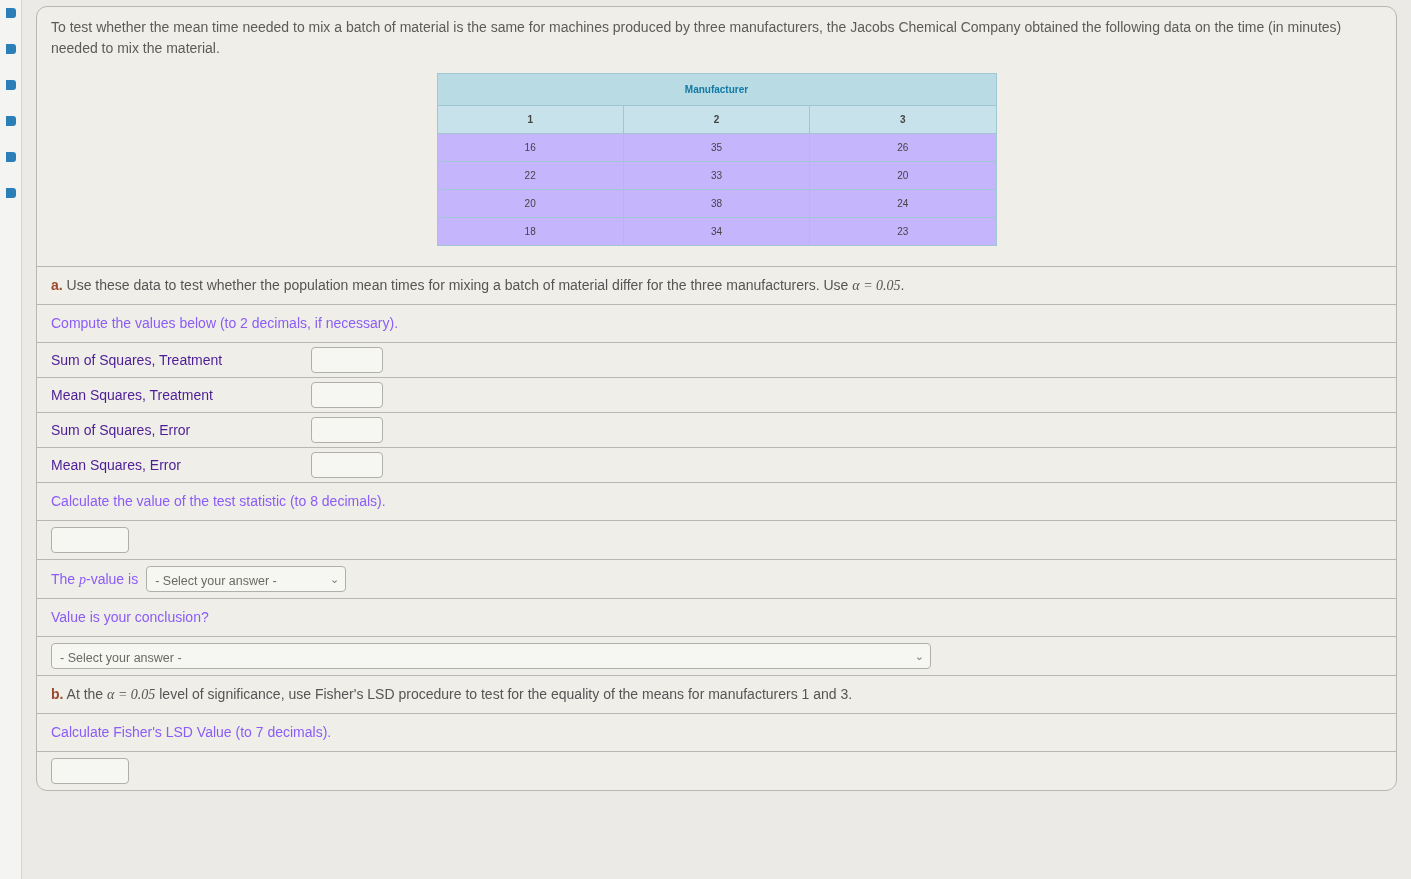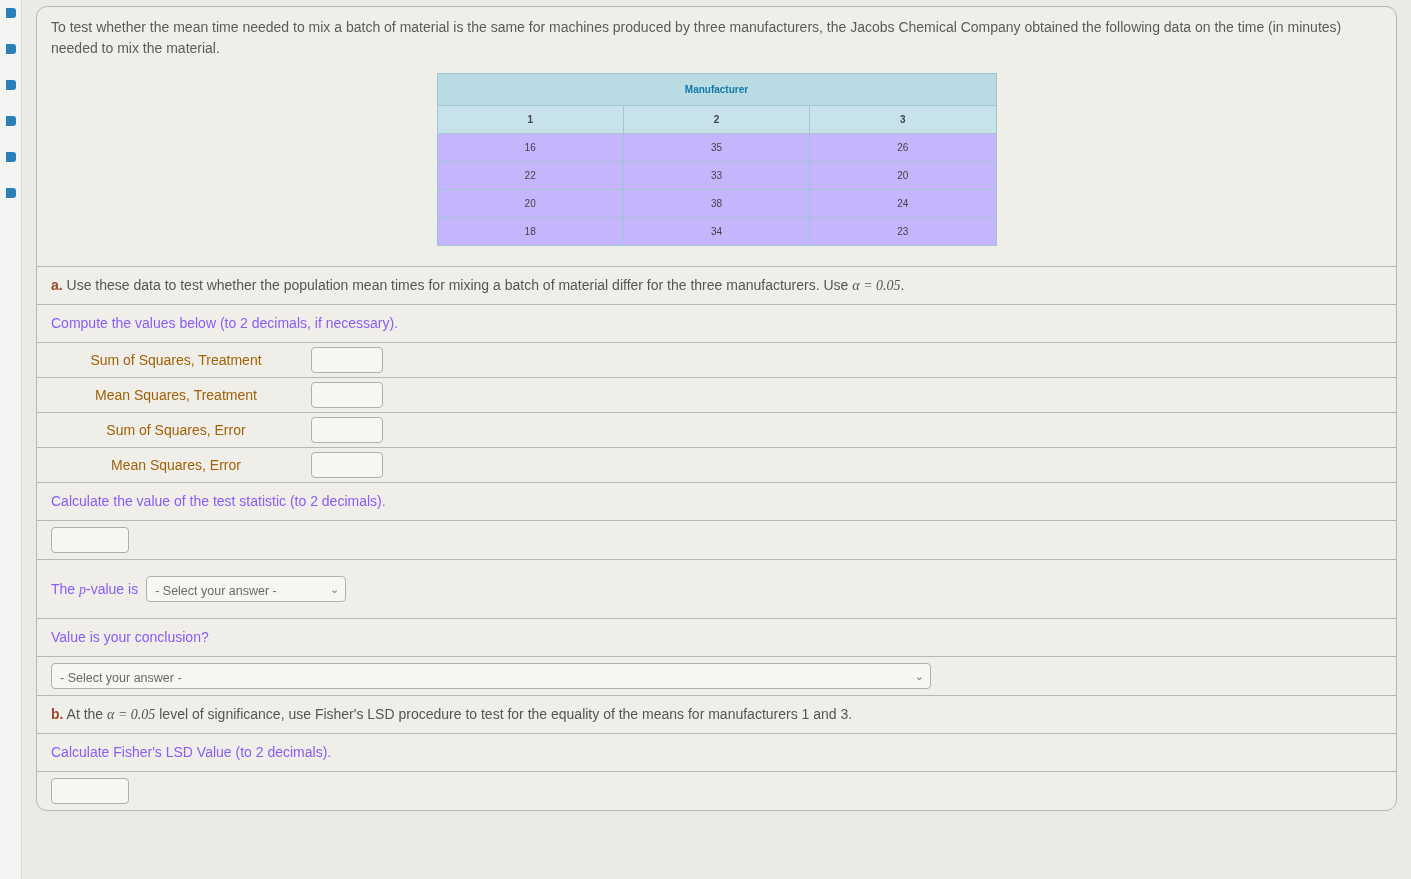--- a/index.html
+++ b/index.html
@@ -68,21 +68,21 @@
       padding: 6px 0;
       border: 1px solid #a0c6d3;
       background: #c4b5fd;
       color: #444;
     }
     .data-table tr.alt td { background: #c4b5fd; }
     .q-lead { color: #555; }
     .q-lead .ab { color: #9a4a2f; font-weight: 600; }
     .alpha { font-family: Georgia, serif; font-style: italic; }
     .f-row { display: flex; align-items: center; gap: 10px; padding: 4px 14px; }
-    .f-label { width: 250px; color: #a16207; text-align: center; }
+    .f-label { width: 250px; color: #4c1d95; }
     .txtin {
       width: 72px; height: 26px;
       border: 1px solid #b0b0ab;
       border-radius: 4px;
       background: #f6f6f2;
       padding: 2px 6px;
       font-size: 13px;
     }
     .txtin-wide { width: 78px; }
     .selbox {
@@ -96,21 +96,21 @@
       color: #6b6b66;
       position: relative;
       cursor: pointer;
     }
     .selbox .chev {
       position: absolute; right: 6px; top: 50%; transform: translateY(-50%);
       font-size: 11px; color: #7a7a75;
     }
     .sel-inline { width: 200px; }
     .sel-full { width: 880px; display: flex; }
-    .inline-line { padding: 16px 14px; display: flex; align-items: center; gap: 8px; }
+    .inline-line { padding: 6px 14px; display: flex; align-items: center; gap: 8px; }
     .one-input { padding: 6px 14px; }
     .muted { color: #8b5cf6; }
   </style>
 </head>
 <body>
 
 <div class="page-wrap">
   <div class="left-rail">
     <div class="dot"></div>
     <div class="dot"></div>
@@ -191,21 +191,21 @@
         </div>
       </div>
       <div class="section">
         <div class="f-row">
           <div class="f-label">Mean Squares, Error</div>
           <input class="txtin" type="text" style="">
         </div>
       </div>
 
       <div class="section pad-sm">
-        <span class="muted">Calculate the value of the test statistic (to 2 decimals).</span>
+        <span class="muted">Calculate the value of the test statistic (to 8 decimals).</span>
       </div>
       <div class="section one-input">
         <input class="txtin txtin-wide" type="text" style="">
       </div>
 
       <div class="section inline-line">
         <span class="muted">The <span style="font-style:italic;font-family:Georgia,serif">p</span>-value is</span>
         <div class="selbox sel-inline">
           <span>- Select your answer -</span>
           <span class="chev">⌄</span>
@@ -224,21 +224,21 @@
       </div>
 
       <div class="section pad-sm q-lead">
         <span class="ab">b.</span>
         <span>At the </span>
         <span class="alpha">α = 0.05</span>
         <span> level of significance, use Fisher's LSD procedure to test for the equality of the means for manufacturers 1 and 3.</span>
       </div>
 
       <div class="section pad-sm">
-        <span class="muted">Calculate Fisher's LSD Value (to 2 decimals).</span>
+        <span class="muted">Calculate Fisher's LSD Value (to 7 decimals).</span>
       </div>
       <div class="section one-input">
         <input class="txtin txtin-wide" type="text" style="">
       </div>
 
     </div>
   </div>
 </div>
 
 </body></html>

